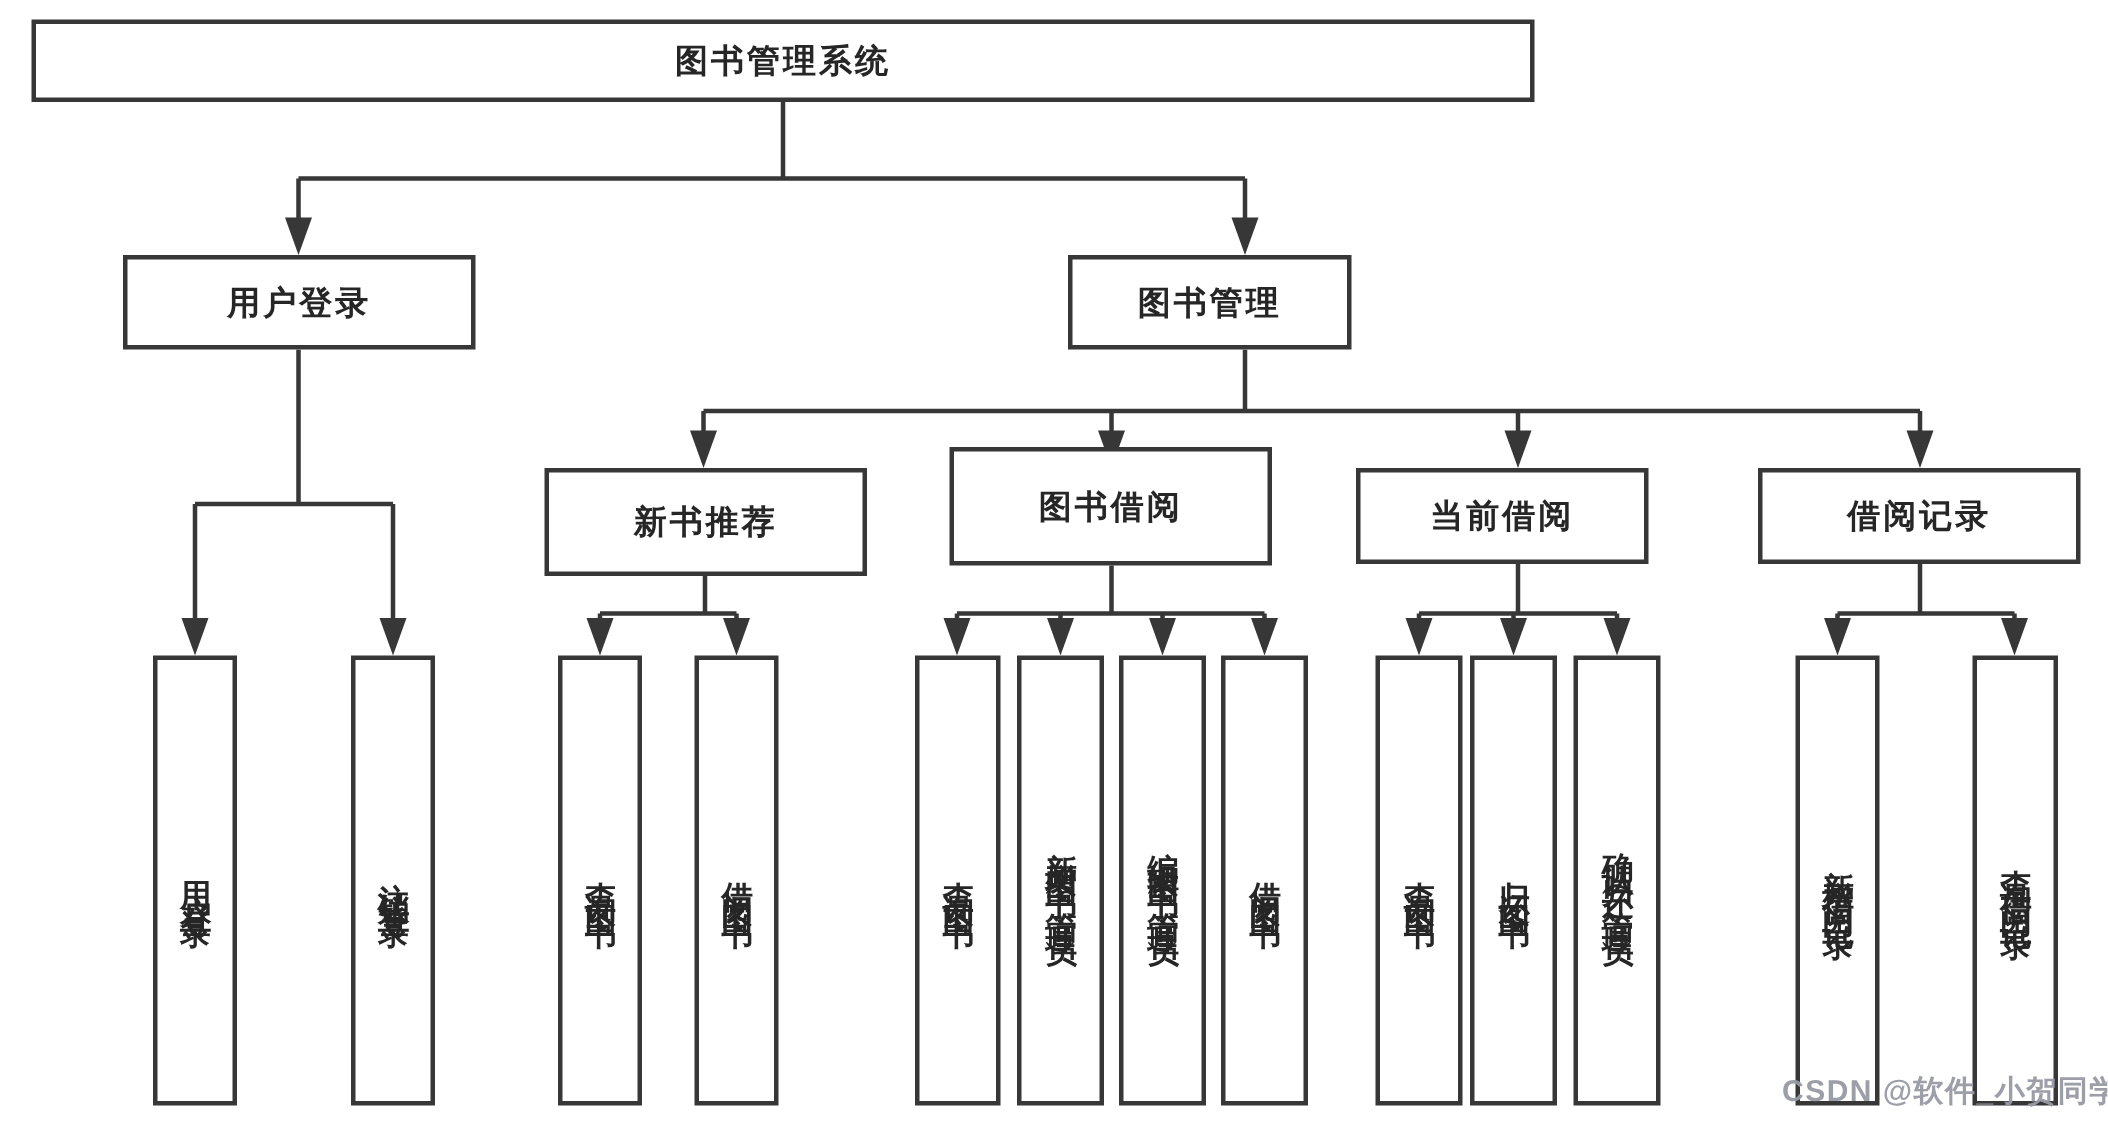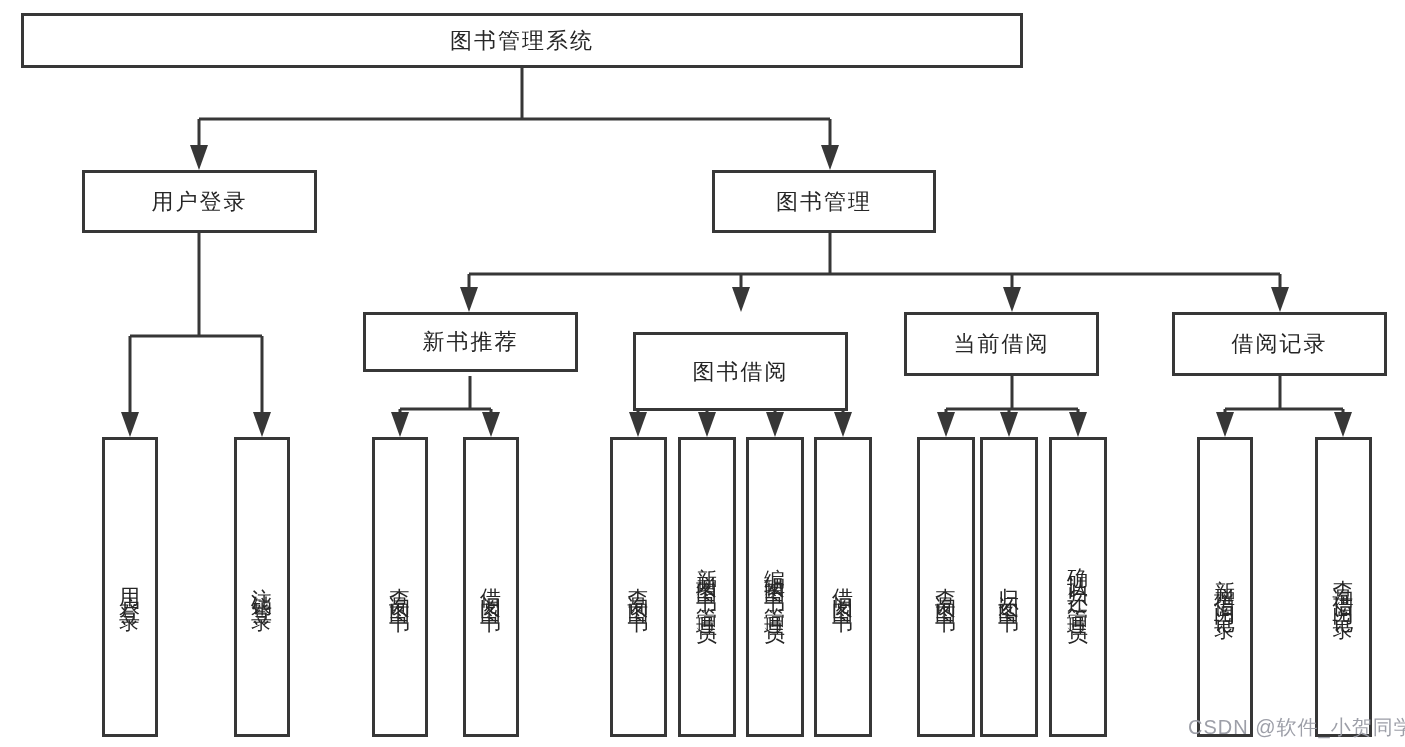--- a/index.html
+++ b/index.html
@@ -1,18 +1,18 @@
 <!DOCTYPE html>
 <html><head>
 <meta charset="utf-8">
 <style>
   html,body{margin:0;padding:0;background:#ffffff;}
   .canvas{
     position:relative;width:1405px;height:747px;background:#ffffff;
-    font-family:"Liberation Sans",sans-serif;overflow:hidden;
+    font-family:"Liberation Sans",sans-serif;overflow:hidden;font-weight:bold;
   }
   .wires{position:absolute;left:0;top:0;}
   .node{
     position:absolute;background:#ffffff;border:3px solid #373737;
     box-sizing:border-box;display:flex;align-items:center;justify-content:center;
     color:#262626;
   }
   .node.h .label{font-size:22px;letter-spacing:2px;white-space:nowrap;}
   .node.leaf .label{
     writing-mode:vertical-rl;text-orientation:mixed;
@@ -59,28 +59,28 @@
     </g>
   </svg>
 
   <div class="node h" style="left:21px;top:13px;width:1002px;height:55px">
     <span class="label">图书管理系统</span>
   </div>
 
   <div class="node h" style="left:82px;top:170px;width:235px;height:63px">
     <span class="label">用户登录</span>
   </div>
-  <div class="node h" style="left:712px;top:170px;width:224px;height:63px">
+  <div class="node h" style="left:712px;top:170px;width:189px;height:63px">
     <span class="label">图书管理</span>
   </div>
 
-  <div class="node h" style="left:363px;top:312px;width:215px;height:60px">
+  <div class="node h" style="left:363px;top:312px;width:215px;height:72px">
     <span class="label">新书推荐</span>
   </div>
-  <div class="node h" style="left:633px;top:332px;width:215px;height:79px">
+  <div class="node h" style="left:633px;top:298px;width:215px;height:79px">
     <span class="label">图书借阅</span>
   </div>
   <div class="node h" style="left:904px;top:312px;width:195px;height:64px">
     <span class="label">当前借阅</span>
   </div>
   <div class="node h" style="left:1172px;top:312px;width:215px;height:64px">
     <span class="label">借阅记录</span>
   </div>
 
   <div class="node leaf" style="left:102px;top:437px;width:56px;height:300px">

